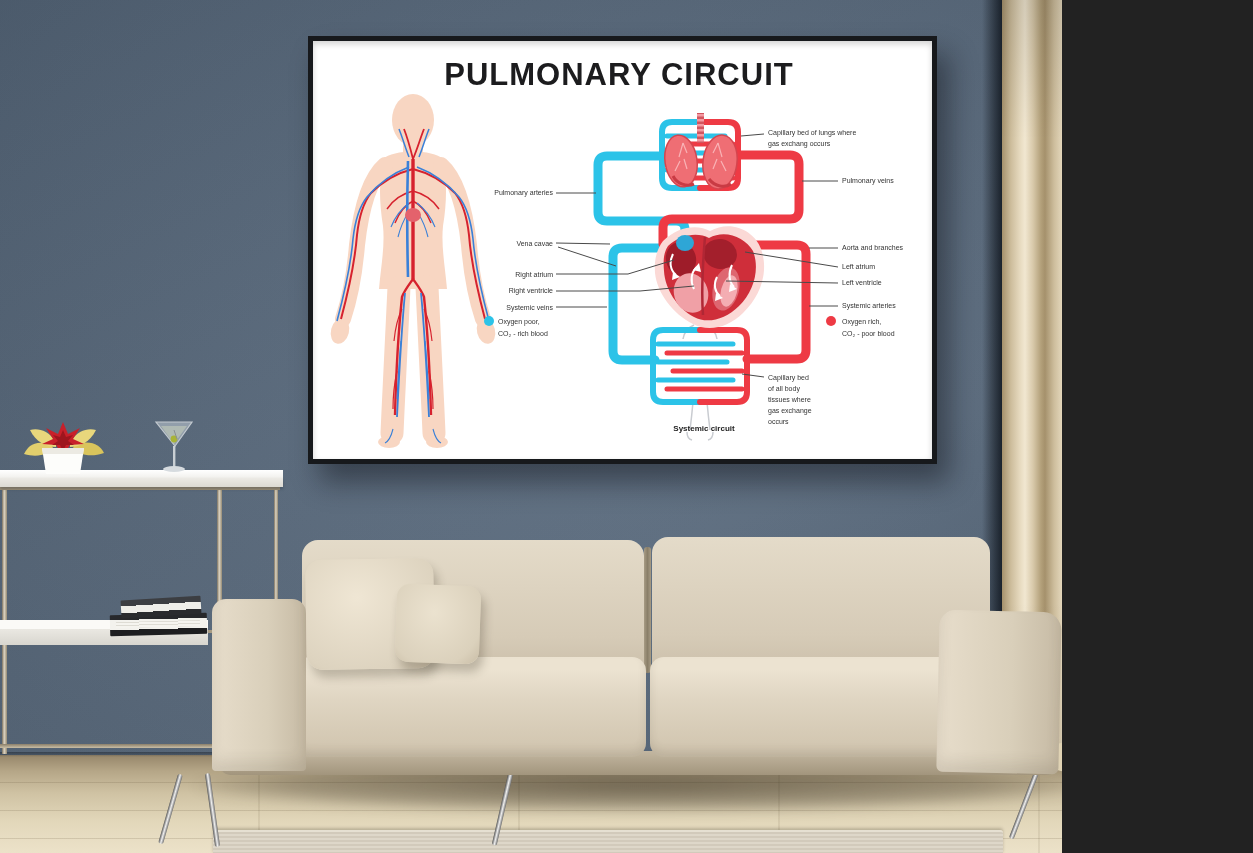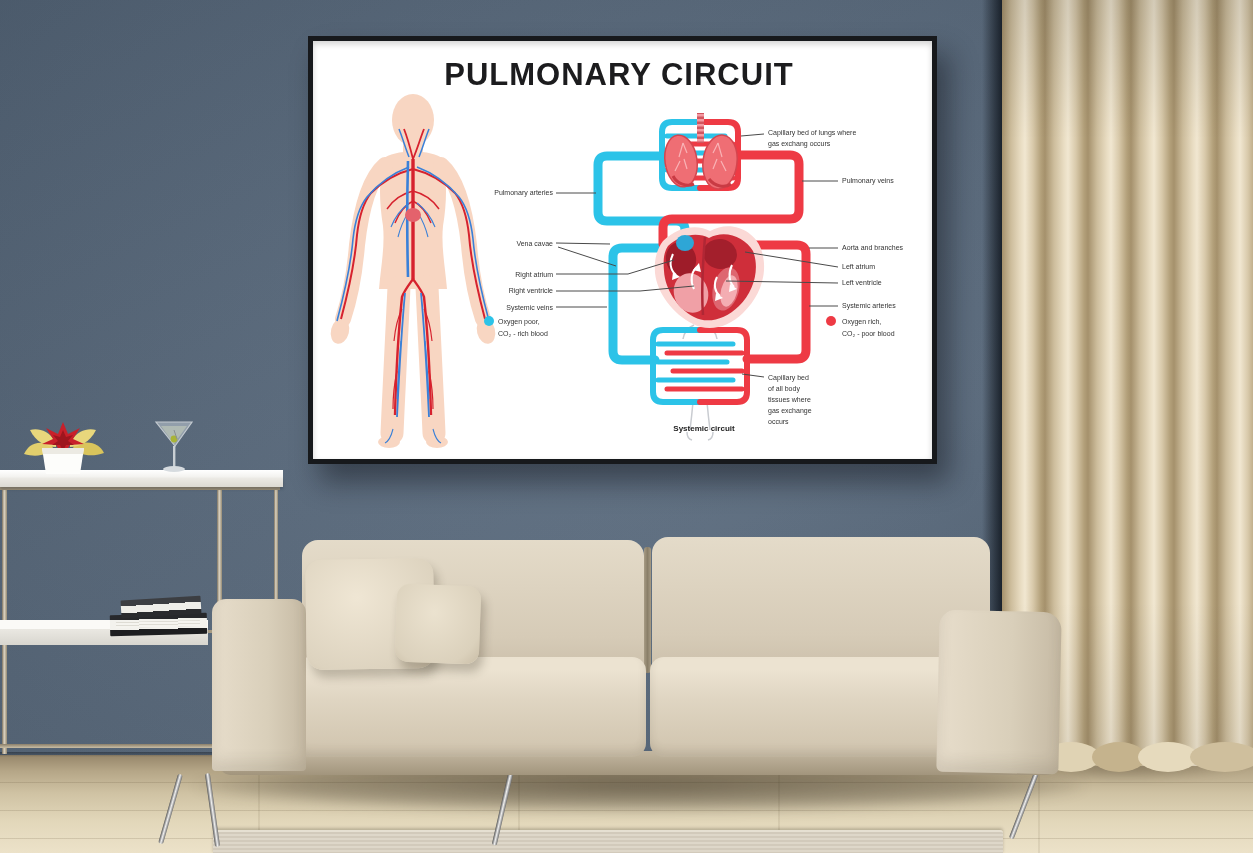--- a/index.html
+++ b/index.html
@@ -1,16 +1,16 @@
 <!DOCTYPE html>
 <html><head>
 <meta charset="utf-8">
 <style>
   html,body{margin:0;padding:0;background:#222;}
-  .scene{position:relative;width:1253px;height:853px;overflow:hidden;font-family:"Liberation Sans",sans-serif;}
+  .scene{position:relative;width:1062px;height:853px;overflow:hidden;font-family:"Liberation Sans",sans-serif;}
   .scene *{position:absolute;}
 
   
   .wall{left:0;top:0;width:1253px;height:853px;
     background:linear-gradient(155deg,#526376 0%,#5b6c7f 40%,#5e6f82 60%,#536477 100%);}
   .wall-vignette{left:0;top:0;width:1253px;height:853px;
     background:radial-gradient(ellipse at 48% 38%, rgba(255,255,255,.05), rgba(0,0,0,.12) 95%);}
 
   
   .floor{left:0;top:755px;width:1253px;height:98px;

